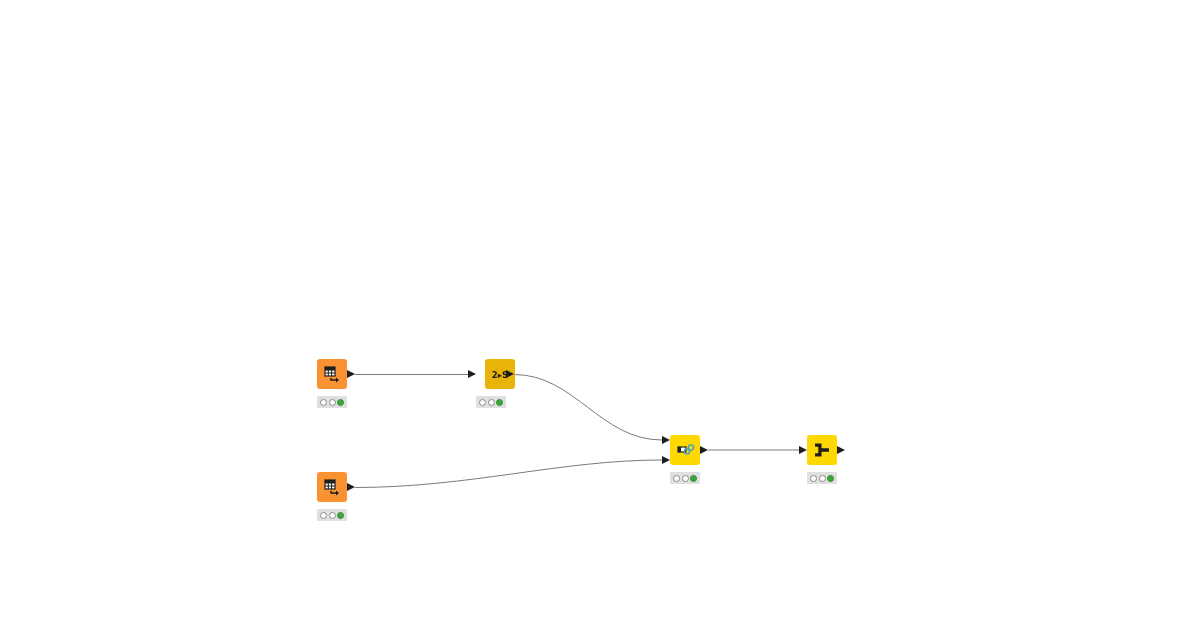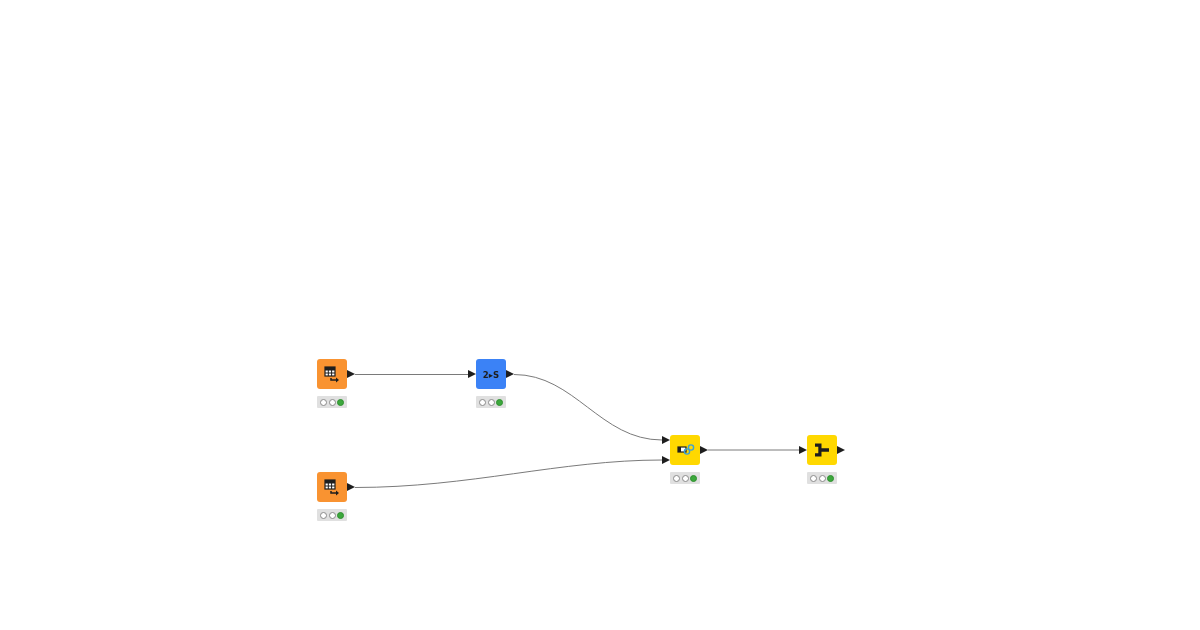--- a/index.html
+++ b/index.html
@@ -103,21 +103,21 @@
     </div>
     <div class="port port-out" style="left: 30px; top: 10.5px;"></div>
     <div class="status-bar" style="left: 0px; top: 37px;">
       <span class="light"></span>
       <span class="light"></span>
       <span class="light on-green"></span>
     </div>
   </div>
 
   <div class="node" style="left: 476px; top: 359px;">
-    <div class="node-body" style="background: #3b82f6;">
+    <div class="node-body" style="background: #eab308; margin-left: 9px;">
       <svg viewBox="0 0 30 30">
         <text x="15" y="18.5" text-anchor="middle" font-family="DejaVu Sans, sans-serif" font-size="8.5" font-weight="bold" fill="#1e1e1e">2▸S</text>
       </svg>
     </div>
     <div class="port port-in" style="left: -8px; top: 10.5px;"></div>
     <div class="port port-out" style="left: 30px; top: 10.5px;"></div>
     <div class="status-bar" style="left: 0px; top: 37px;">
       <span class="light"></span>
       <span class="light"></span>
       <span class="light on-green"></span>

